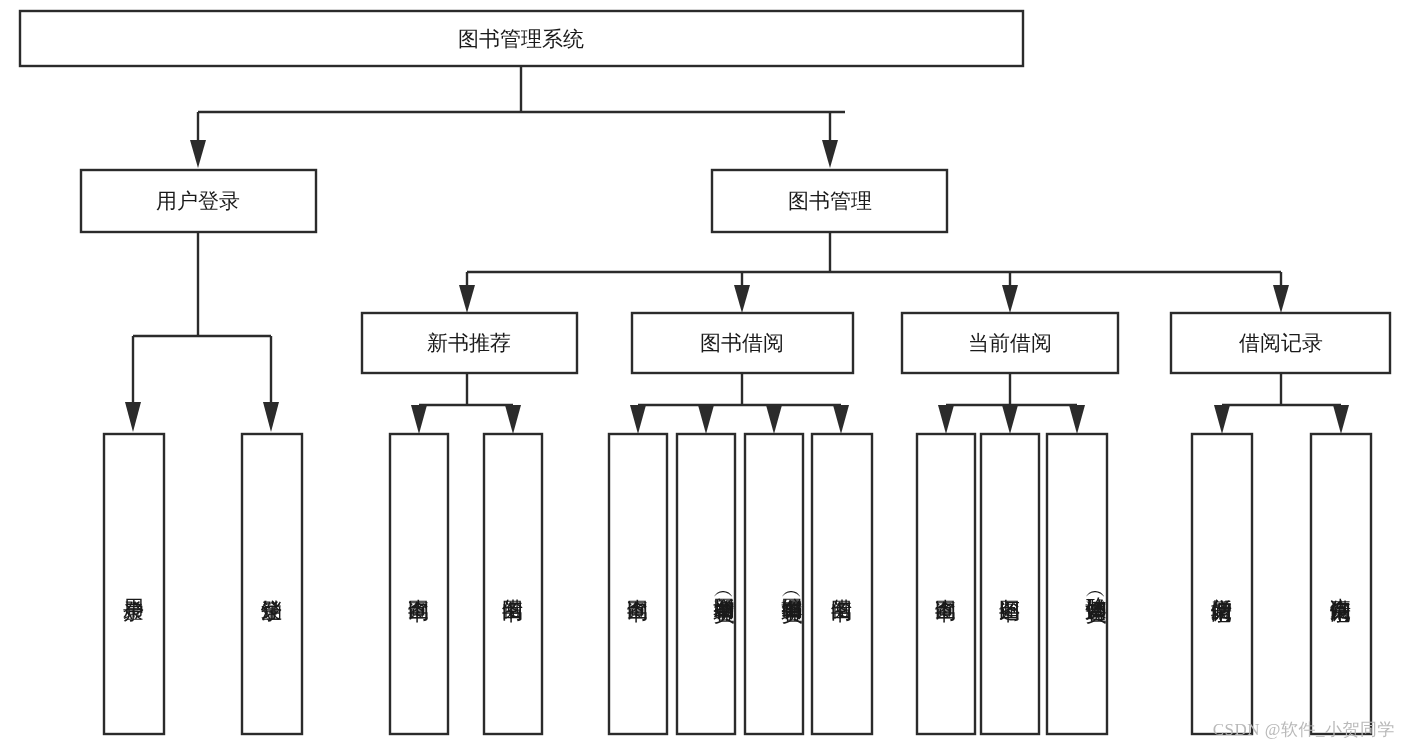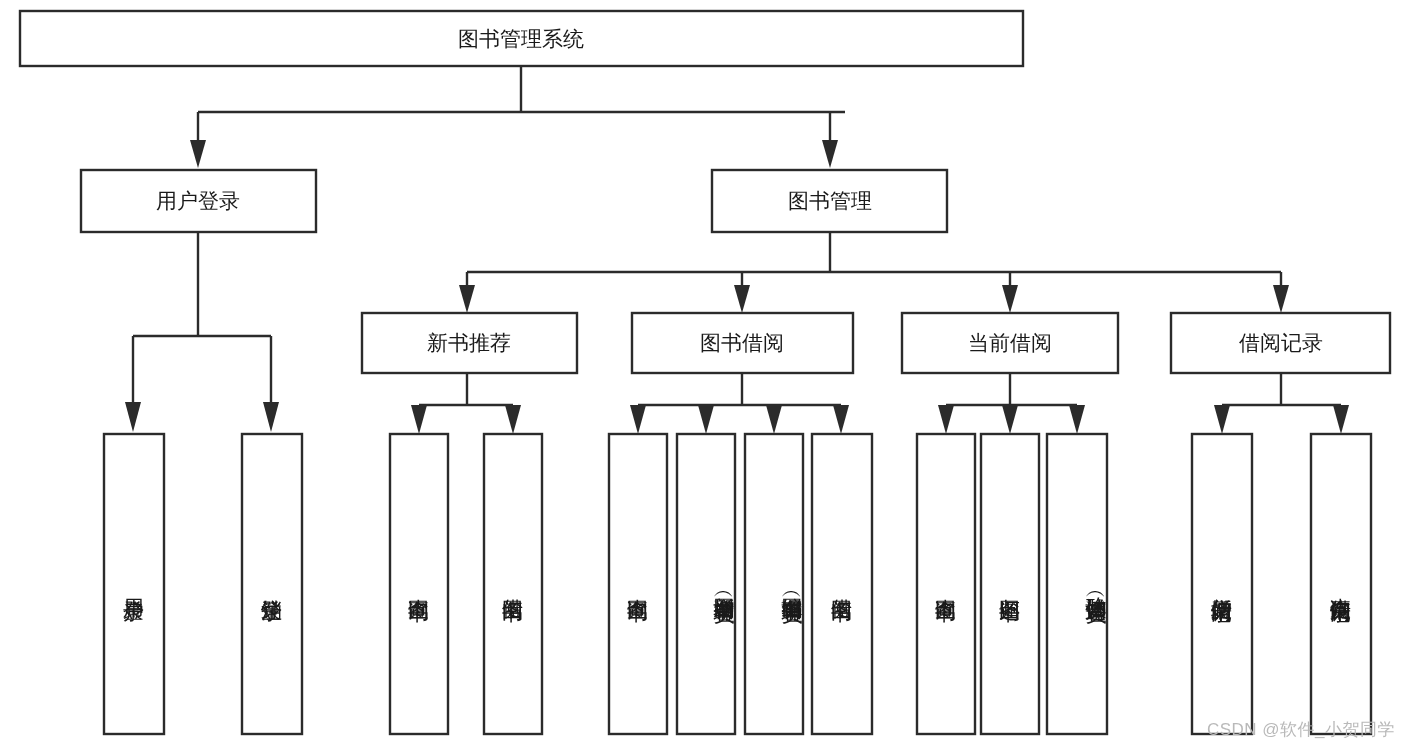--- a/index.html
+++ b/index.html
@@ -63,21 +63,21 @@
     justify-content: center;
     pointer-events: none;
   }
   .leaf-label.centered {
     align-items: center;
   }
   .watermark {
     position: absolute;
     right: 10px;
     bottom: 6px;
-    font-family: Liberation Sans, sans-serif;
+    font-family: Liberation Serif, serif;
     font-size: 17px;
     color: #b9b9b9;
     white-space: nowrap;
     letter-spacing: 0.5px;
   }
 </style>
 </head>
 <body>
 
 <div id="diagram-root">

